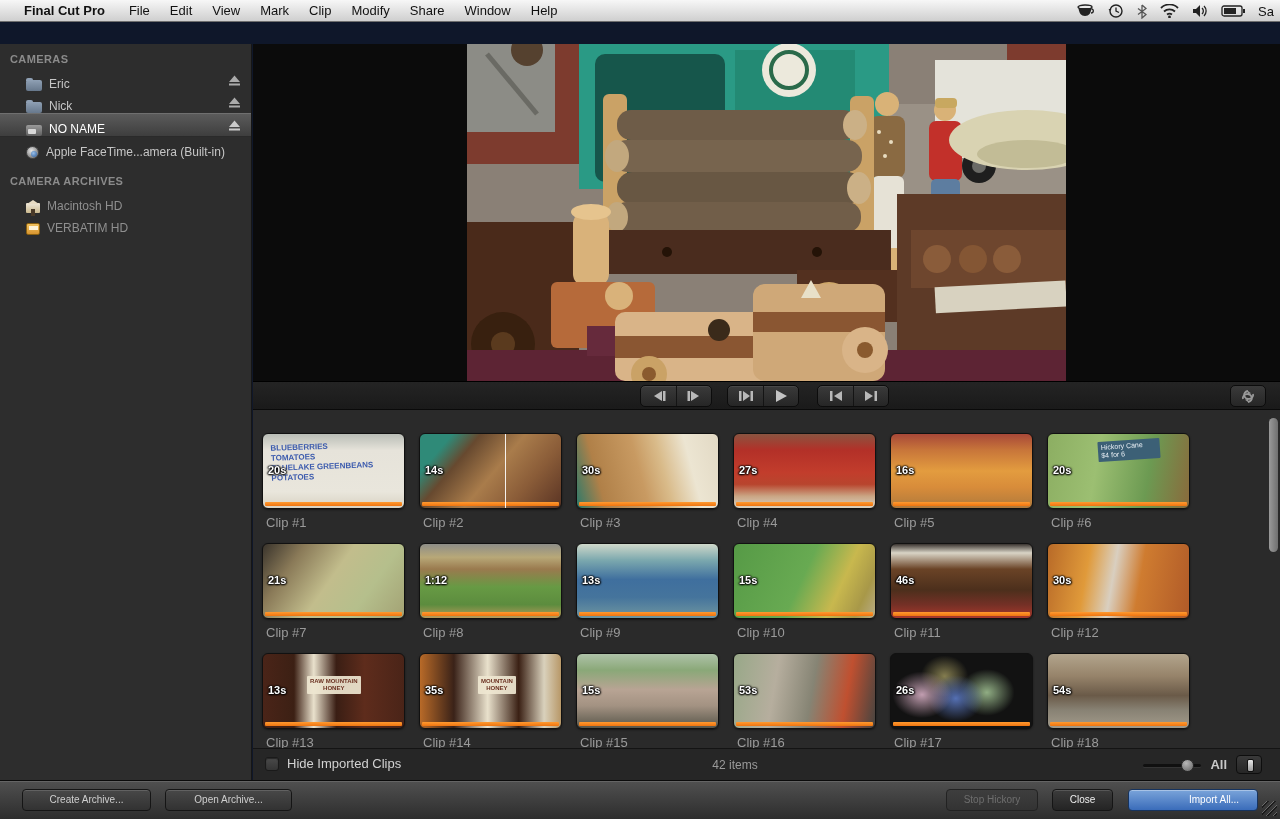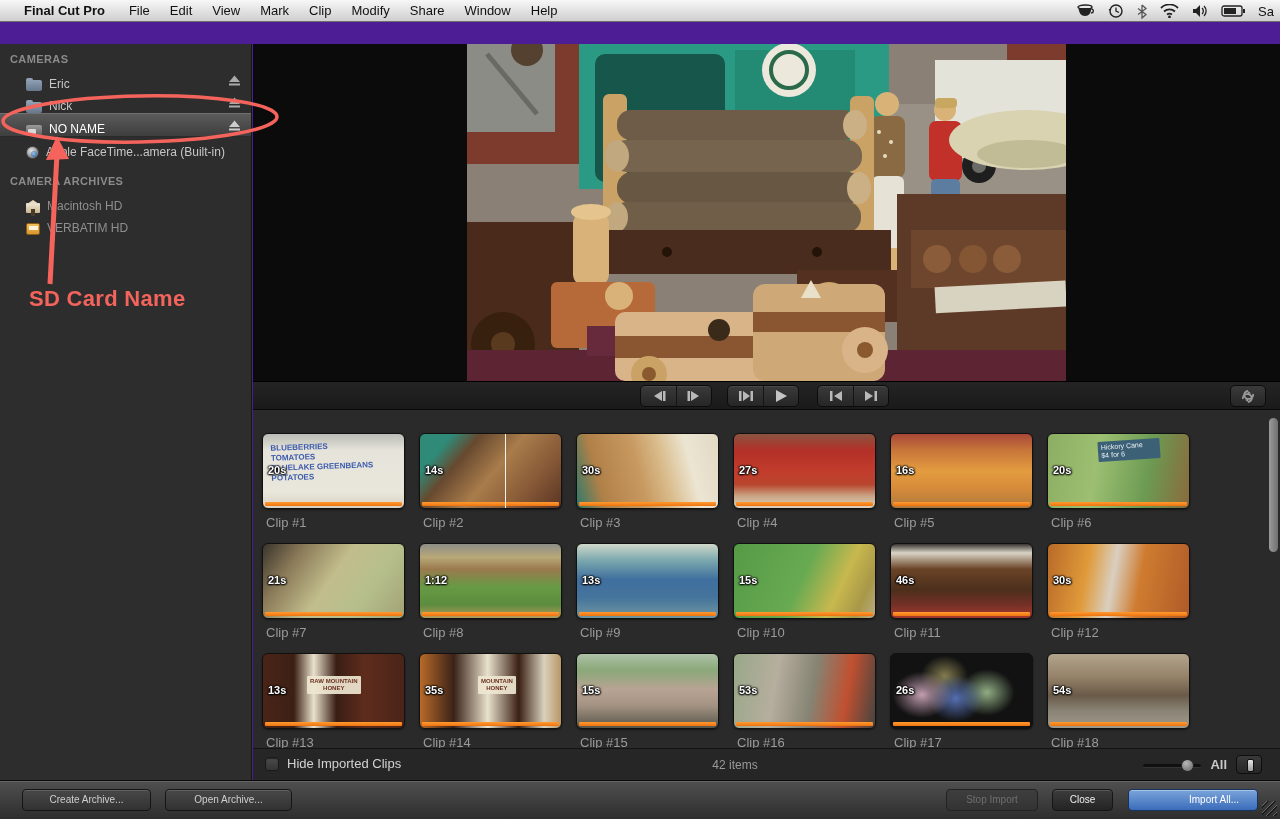--- a/index.html
+++ b/index.html
@@ -1,19 +1,19 @@
 <!DOCTYPE html>
 <html><head>
 <meta charset="utf-8">
 <style>
   * { margin:0; padding:0; box-sizing:border-box; }
   html,body { background:#000; }
   .screen {
     position:relative; width:1280px; height:819px; overflow:hidden;
-    font-family:"Liberation Sans", sans-serif; background:#4c1d95;
+    font-family:"Liberation Sans", sans-serif; background:#0f172a;
     -webkit-font-smoothing:antialiased;
   }
   
   .menubar {
     position:absolute; top:0; left:0; width:1280px; height:22px;
     background:linear-gradient(#f7f7f7,#cfcfcf);
     border-bottom:1px solid #6e6e6e;
     display:flex; align-items:center; padding-left:14px;
     font-size:13px; color:#111; z-index:40;
   }
@@ -264,28 +264,20 @@
     <div class="srow dim">
       <span class="ic house"></span>
       <span class="lbl">Macintosh HD</span>
     </div>
     <div class="srow dim">
       <span class="ic drive"></span>
       <span class="lbl">VERBATIM HD</span>
     </div>
   </div>
 
-  <div class="annotation">
-    <svg width="300" height="250" viewBox="0 0 300 250">
-      <ellipse cx="140" cy="31" rx="137" ry="23" fill="none" stroke="#f4645c" stroke-width="3.5" transform="rotate(-1 140 31)"></ellipse>
-      <line x1="50" y1="196" x2="57" y2="66" stroke="#f4645c" stroke-width="5"></line>
-      <polygon points="57,48 46,72 69,71" fill="#f4645c"></polygon>
-    </svg>
-    <div class="ann-text">SD Card Name</div>
-  </div>
 
   <div class="preview">
     <div class="video">
       <svg width="599" height="337" viewBox="0 0 599 337">
         <rect width="599" height="337" fill="#8a8076"></rect>
 
         <rect x="0" y="0" width="130" height="120" fill="#7d3b2e"></rect>
         <rect x="18" y="10" width="22" height="28" fill="#38231d"></rect>
           <rect x="60" y="8" width="24" height="30" fill="#43291f"></rect>
         <rect x="540" y="0" width="59" height="62" fill="#7d3b2e"></rect>
@@ -570,19 +562,19 @@
         <div class="knob"></div>
       </div>
       <span class="zoom-all">All</span>
       <span class="appearance"></span>
     </div>
   </div>
 
   <div class="toolbar">
     <button class="btn" style="left:22px;width:129px">Create Archive...</button>
     <button class="btn" style="left:165px;width:127px">Open Archive...</button>
-    <button class="btn disabled" style="left:946px;width:92px">Stop Import</button>
+    <button class="btn disabled" style="left:946px;width:92px">Stop Hickory</button>
     <button class="btn dark" style="left:1052px;width:61px">Close</button>
     <button class="btn primary" style="left:1128px;width:130px">Import All...</button>
     <span class="grip"></span>
   </div>
 
 </div>
 
 </body></html>

